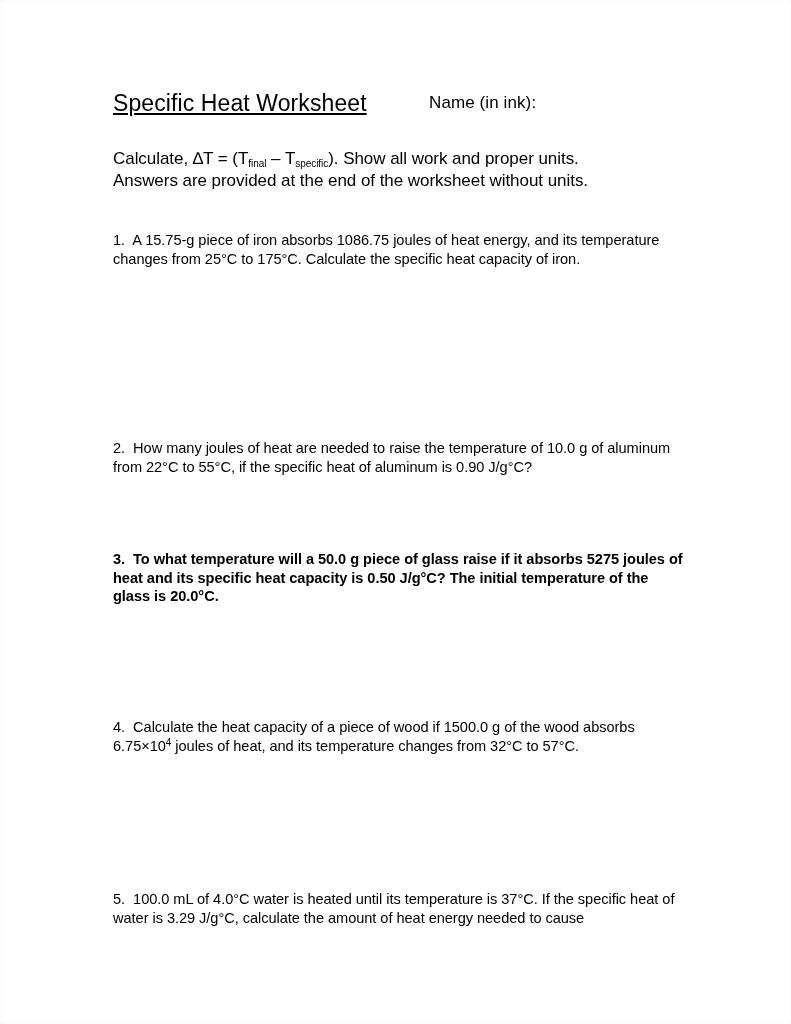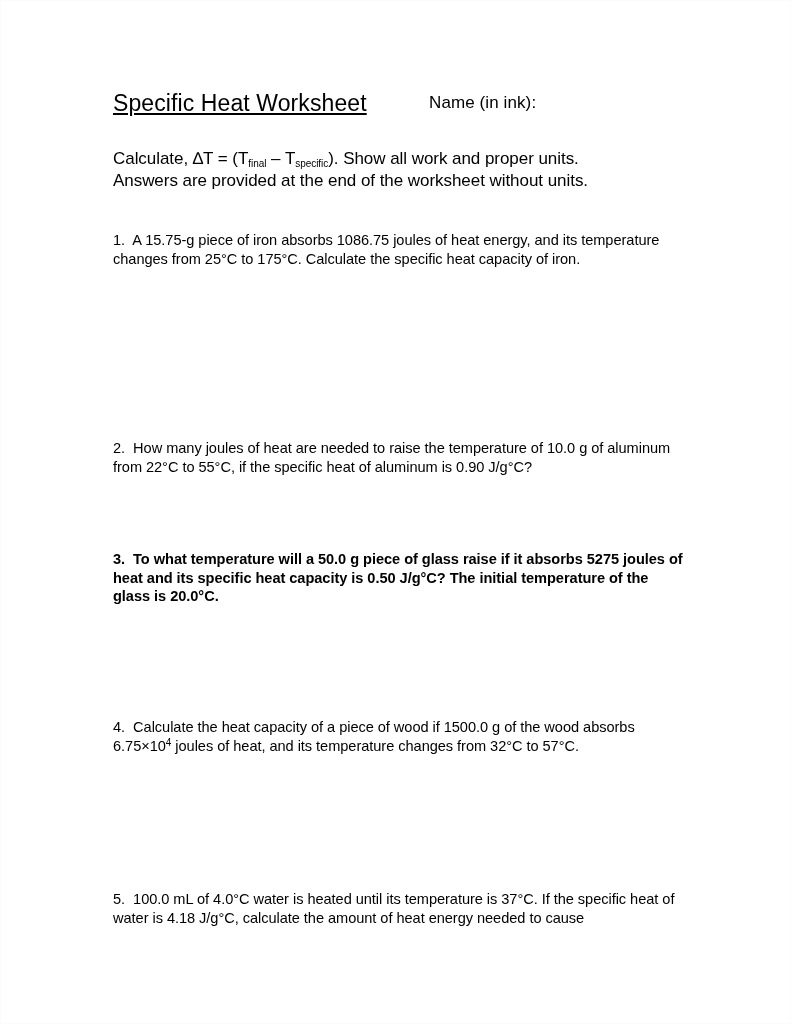--- a/index.html
+++ b/index.html
@@ -115,16 +115,16 @@
     </div>
 
     <div class="problem" id="problem-1"><span>1.</span>&nbsp; <span>A 15.75-g piece of iron absorbs 1086.75 joules of heat energy, and its temperature changes from 25°C to 175°C.  Calculate the specific heat capacity of iron.</span></div>
 
     <div class="problem" id="problem-2"><span>2.</span>&nbsp; <span>How many joules of heat are needed to raise the temperature of 10.0 g of aluminum from 22°C to 55°C, if the specific heat of aluminum is 0.90 J/g°C?</span></div>
 
     <div class="problem" id="problem-3"><span>3.</span>&nbsp; <span>To what temperature will a 50.0 g piece of glass raise if it absorbs 5275 joules of heat and its specific heat capacity is 0.50 J/g°C?  The initial temperature of the glass is 20.0°C.</span></div>
 
     <div class="problem" id="problem-4"><span>4.</span>&nbsp; <span>Calculate the heat capacity of a piece of wood if 1500.0 g of the wood absorbs 6.75×10</span><sup>4</sup><span> joules of heat, and its temperature changes from 32°C to 57°C.</span></div>
 
-    <div class="problem" id="problem-5"><span>5.</span>&nbsp; <span>100.0 mL of 4.0°C water is heated until its temperature is 37°C.  If the specific heat of water is 4.18 J/g°C, calculate the amount of heat energy needed to cause</span></div>
+    <div class="problem" id="problem-5"><span>5.</span>&nbsp; <span>100.0 mL of 4.0°C water is heated until its temperature is 37°C.  If the specific heat of water is 3.29 J/g°C, calculate the amount of heat energy needed to cause</span></div>
 
   </div>
 </div>
 
 </body></html>

